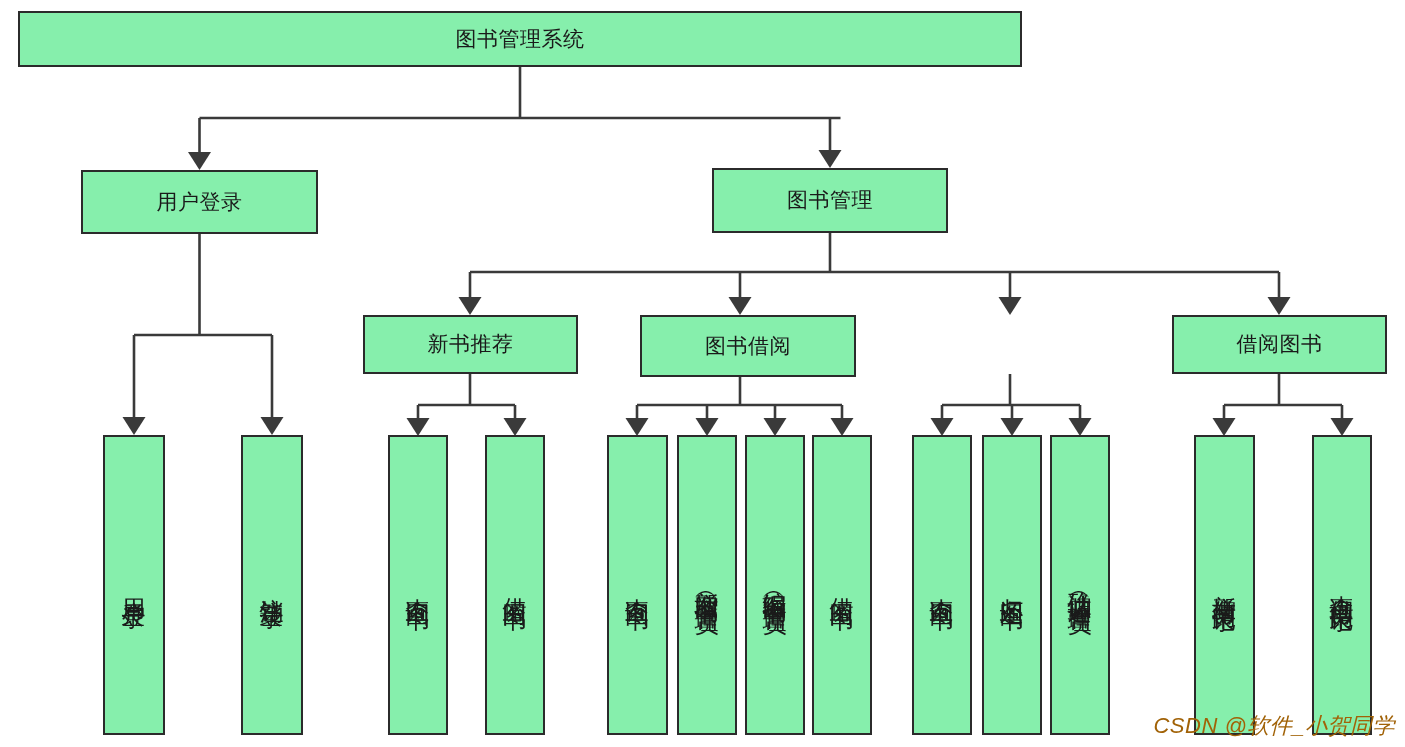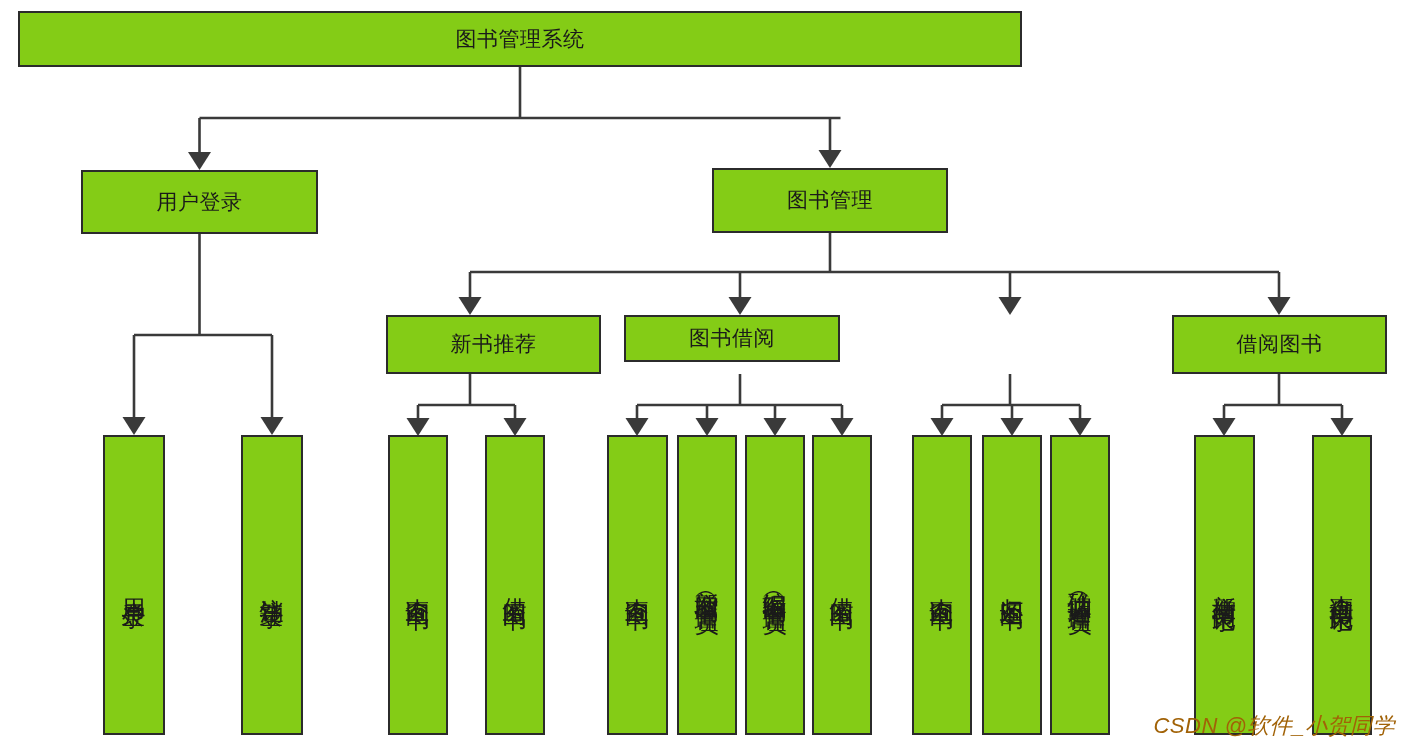--- a/index.html
+++ b/index.html
@@ -24,21 +24,21 @@
     position: absolute;
     left: 0;
     top: 0;
     width: 1405px;
     height: 747px;
     pointer-events: none;
   }
   .node {
     position: absolute;
     box-sizing: border-box;
-    background: #84cc16;
+    background: #86efac;
     border: 2.5px solid #2b2b2b;
     display: flex;
     align-items: center;
     justify-content: center;
     overflow: hidden;
   }
   .node .label {
     color: #1a1a1a;
     letter-spacing: 0.5px;
     white-space: nowrap;
@@ -134,24 +134,24 @@
     <span class="label">图书管理系统</span>
   </div>
 
   <div class="node horizontal" style="left:81px; top:170px; width:237px; height:64px;">
     <span class="label">用户登录</span>
   </div>
   <div class="node horizontal" style="left:712px; top:168px; width:236px; height:65px;">
     <span class="label">图书管理</span>
   </div>
 
-  <div class="node horizontal" style="left:363px; top:315px; width:215px; height:59px;margin-left:23px;">
+  <div class="node horizontal" style="left:363px; top:315px; width:215px; height:59px;">
     <span class="label">新书推荐</span>
   </div>
-  <div class="node horizontal" style="left:624px; top:315px; width:216px; height:47px;">
+  <div class="node horizontal" style="left:640px; top:315px; width:216px; height:62px;">
     <span class="label">图书借阅</span>
   </div>
   <div class="node horizontal" style="left:1172px; top:315px; width:215px; height:59px;">
     <span class="label">借阅图书</span>
   </div>
 
   <div class="node vertical" style="left:103px; top:435px; width:62px; height:300px;">
     <span class="label">用户登录</span>
   </div>
   <div class="node vertical" style="left:241px; top:435px; width:62px; height:300px;">

